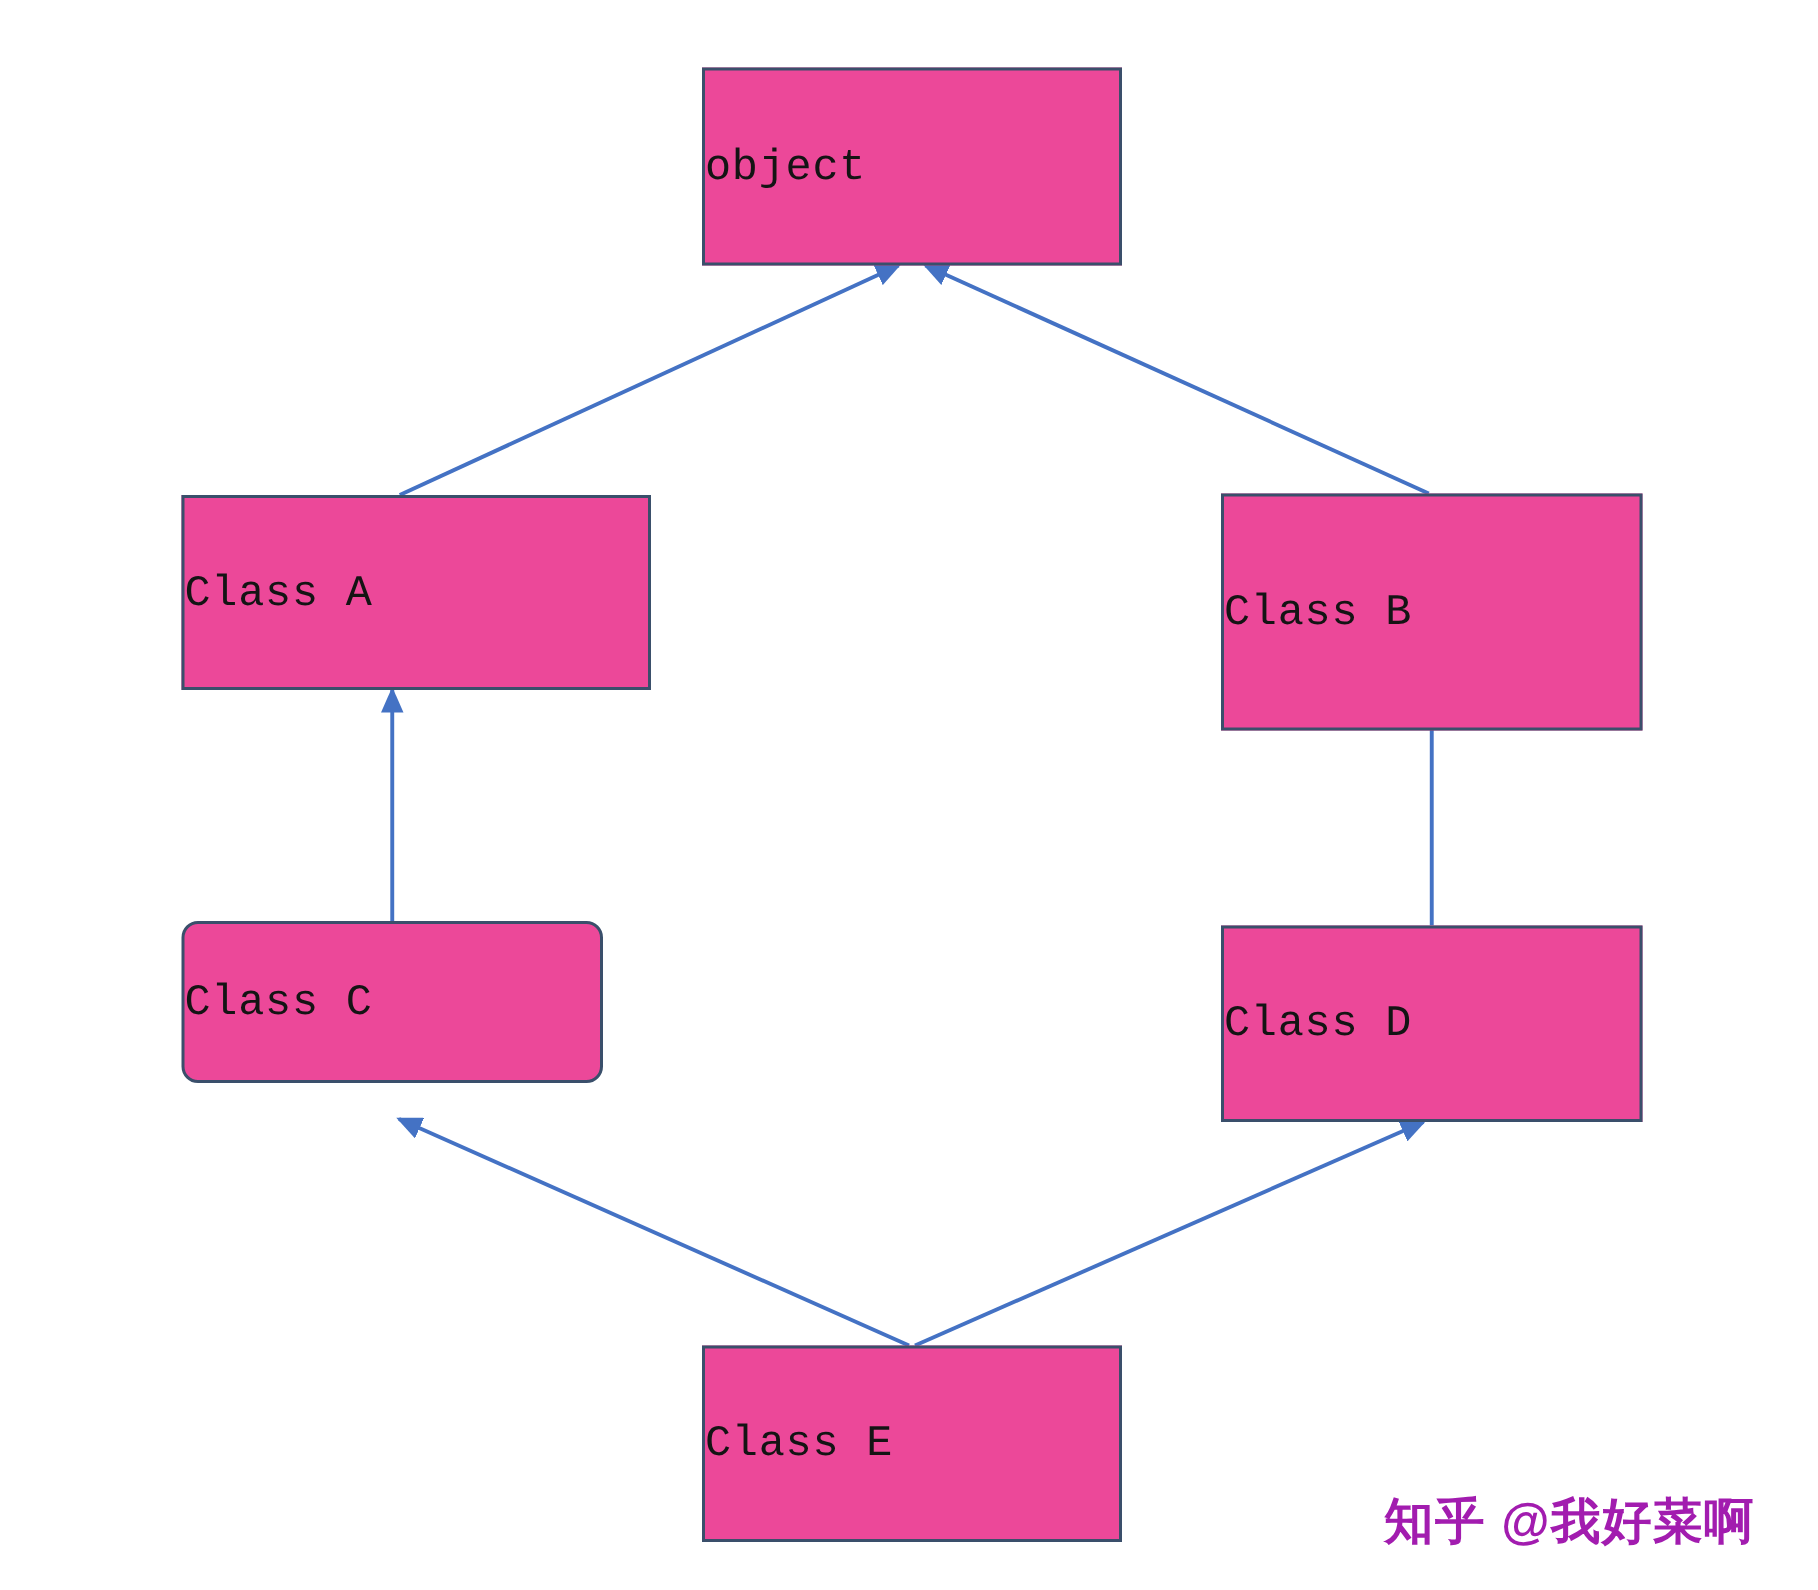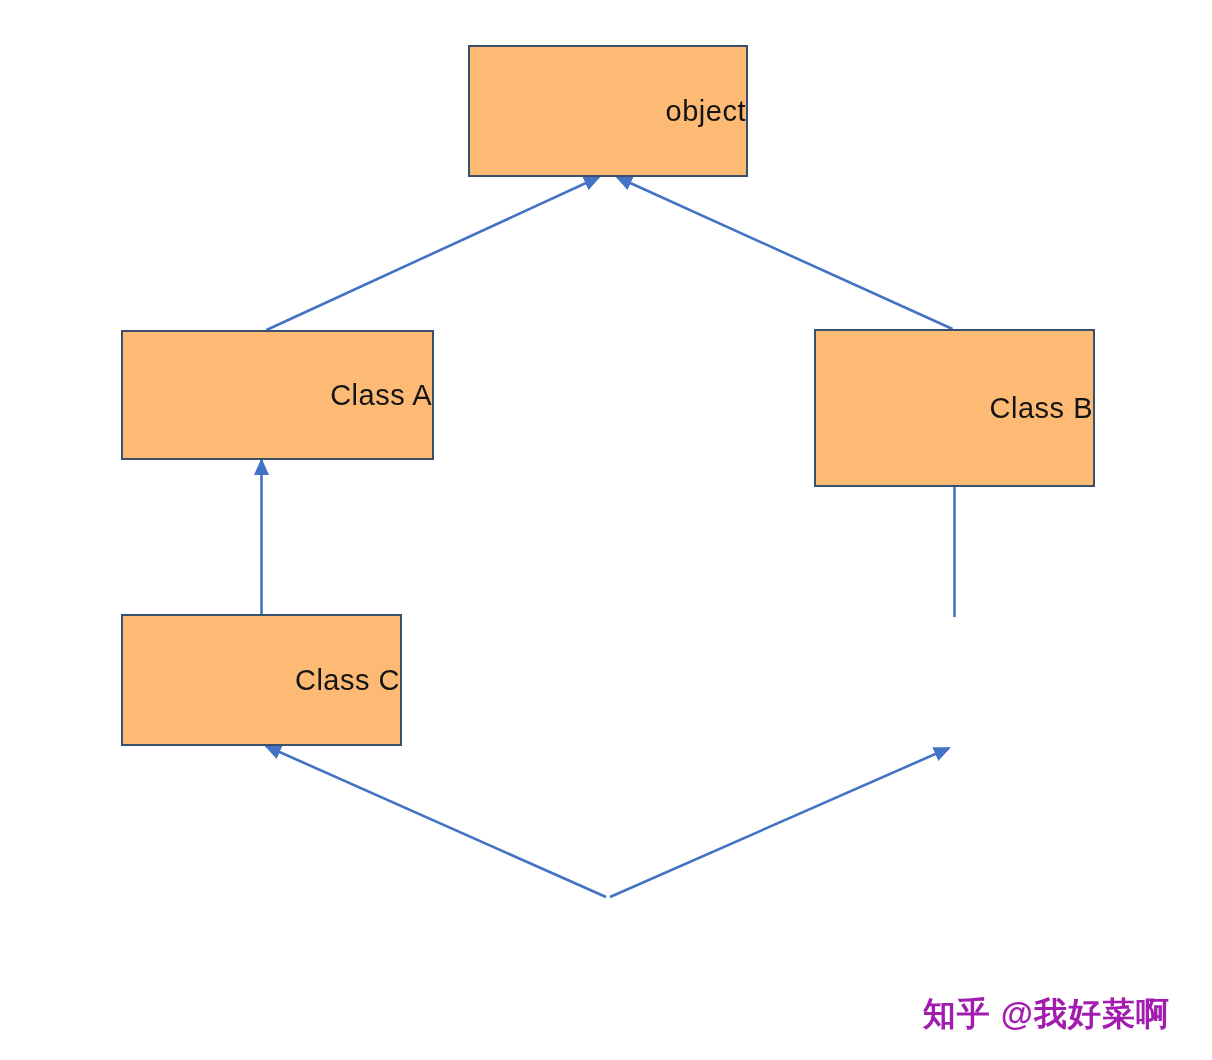--- a/index.html
+++ b/index.html
@@ -19,33 +19,34 @@
     position: absolute;
     left: 0;
     top: 0;
     width: 1212px;
     height: 1060px;
     pointer-events: none;
   }
   .node {
     position: absolute;
     box-sizing: border-box;
-    background: #fdba74;
+    background: #ec4899;
     border: 2.5px solid #3a4f6b;
     display: flex;
     align-items: center;
-    justify-content: flex-end;
+    justify-content: flex-start;
     font-size: 29px;
     color: #141414;
     letter-spacing: 0.5px;
+    font-family: Liberation Mono, monospace;
   }
   #node-object  { left: 468px; top: 45px;  width: 280px; height: 132px; }
   #node-class-a { left: 121px; top: 330px; width: 313px; height: 130px; }
   #node-class-b { left: 814px; top: 329px; width: 281px; height: 158px; }
-  #node-class-c { left: 121px; top: 614px; width: 281px; height: 132px; }
+  #node-class-c { left: 121px; top: 614px; width: 281px; height: 108px; border-radius: 11px; }
   #node-class-d { left: 814px; top: 617px; width: 281px; height: 131px; }
   #node-class-e { left: 468px; top: 897px; width: 280px; height: 131px; }
   .watermark {
     position: absolute;
     right: 42px;
     top: 992px;
     font-size: 33px;
     font-weight: bold;
     color: #a21caf;
     letter-spacing: 1px;
@@ -78,16 +79,22 @@
   </div>
   <div class="node" id="node-class-a">
     <span>Class A</span>
   </div>
   <div class="node" id="node-class-b">
     <span>Class B</span>
   </div>
   <div class="node" id="node-class-c">
     <span>Class C</span>
   </div>
+  <div class="node" id="node-class-d">
+    <span>Class D</span>
+  </div>
+  <div class="node" id="node-class-e">
+    <span>Class E</span>
+  </div>
 
   <div class="watermark">知乎 @我好菜啊</div>
 
 </div>
 
 </body></html>

